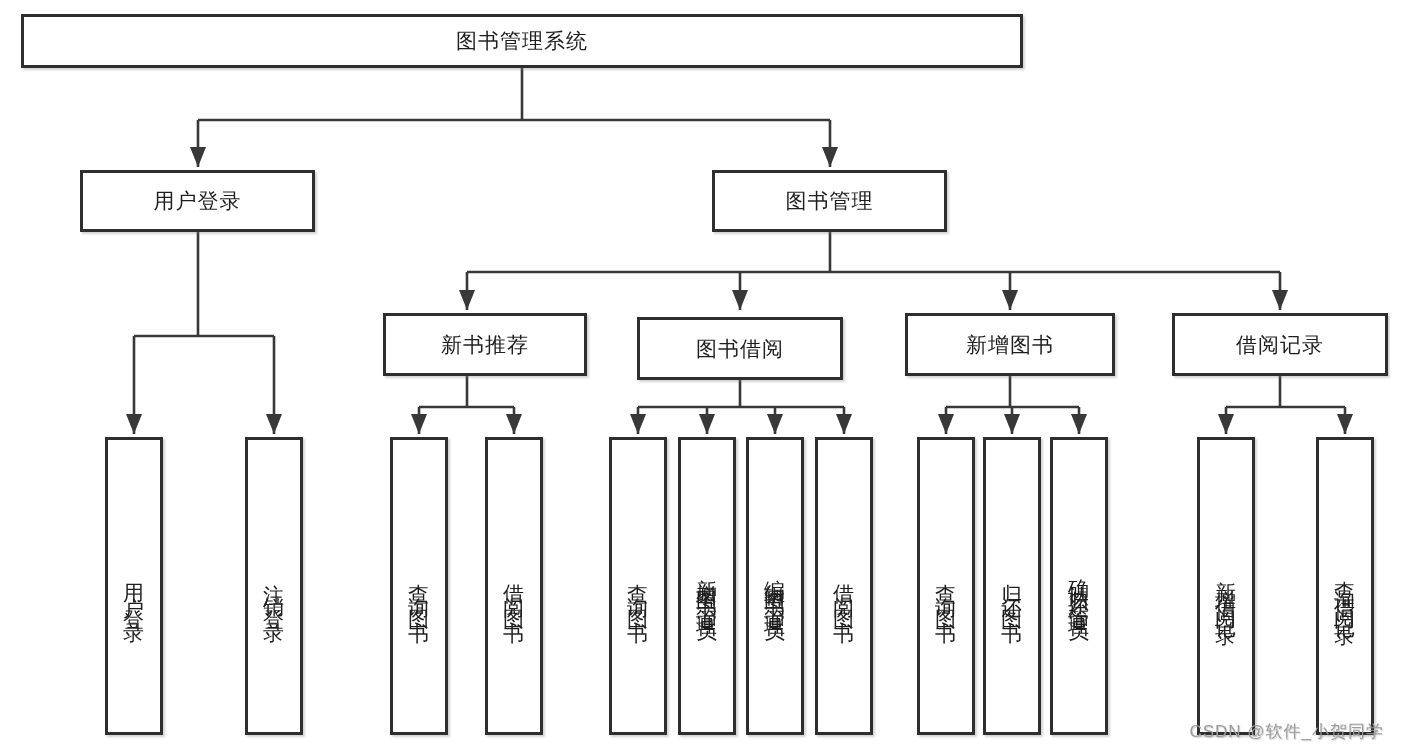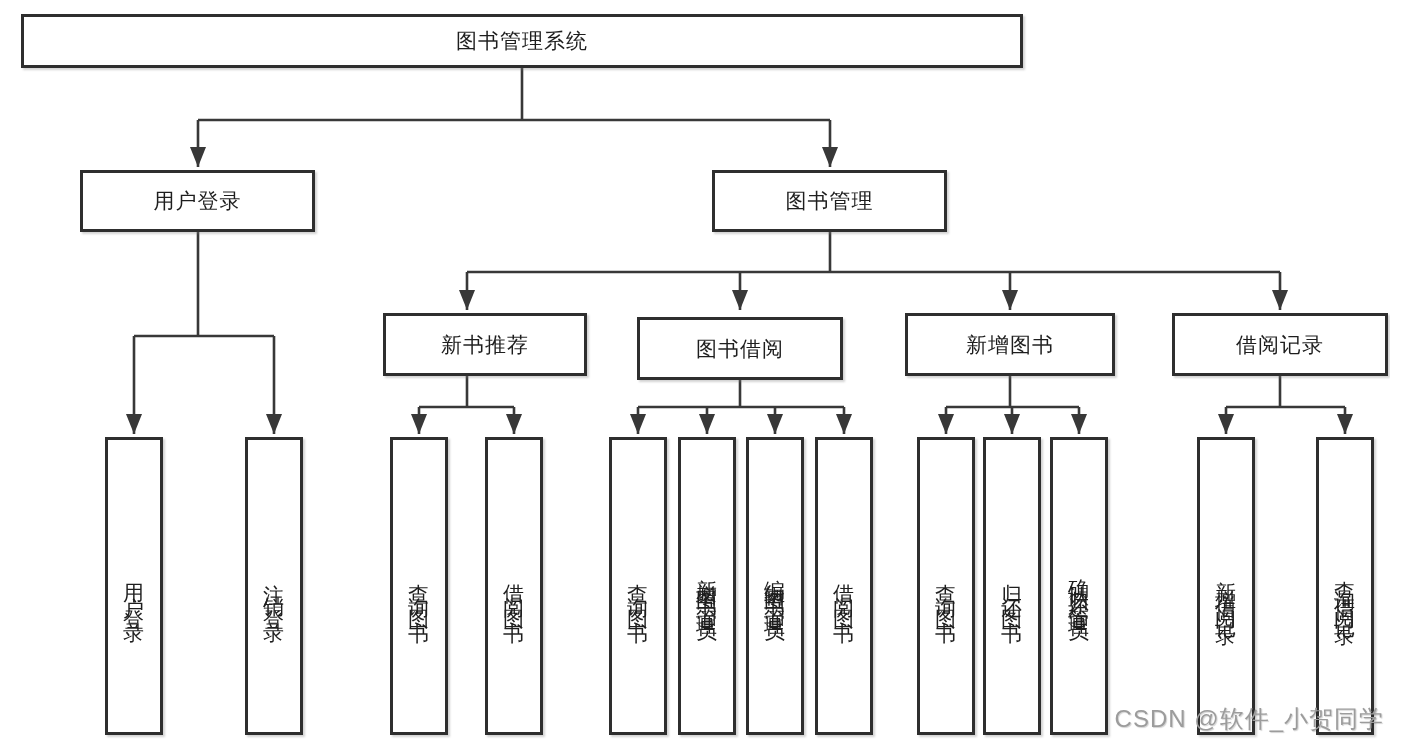--- a/index.html
+++ b/index.html
@@ -71,22 +71,22 @@
   .n-f07 { left: 746px; }
   .n-f08 { left: 815px; }
   .n-f09 { left: 917px; }
   .n-f10 { left: 983px; }
   .n-f11 { left: 1050px; }
   .n-f12 { left: 1197px; }
   .n-f13 { left: 1316px; }
   .watermark {
     position: absolute;
     right: 6px;
-    bottom: 12px;
-    font-size: 24px;
+    bottom: 4px;
+    font-size: 17px;
     color: var(--watermark);
     letter-spacing: 1px;
     text-shadow: 1px 1px 1px rgba(0,0,0,0.18);
   }
 </style>
 </head>
 <body>
 
 <div class="stage">
 

